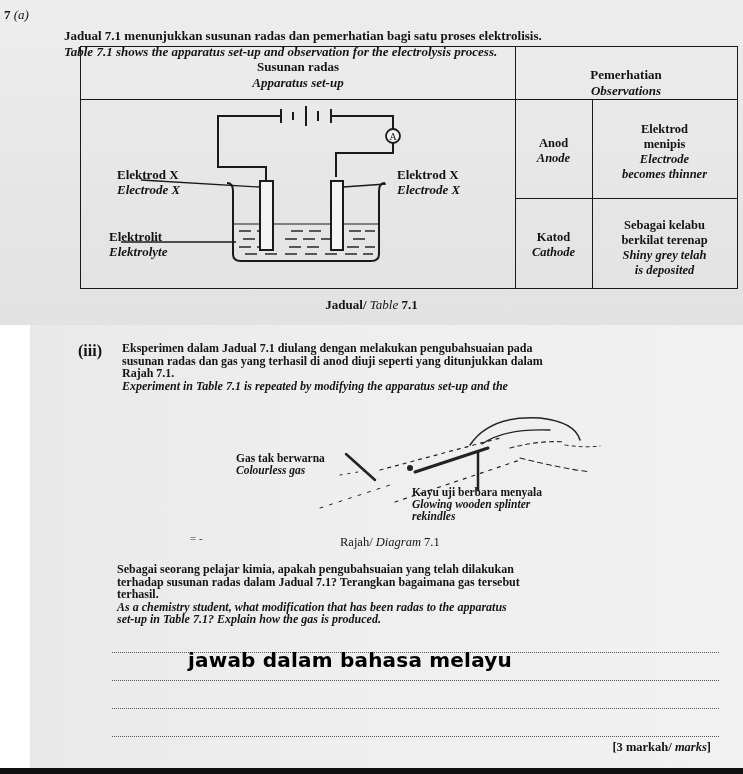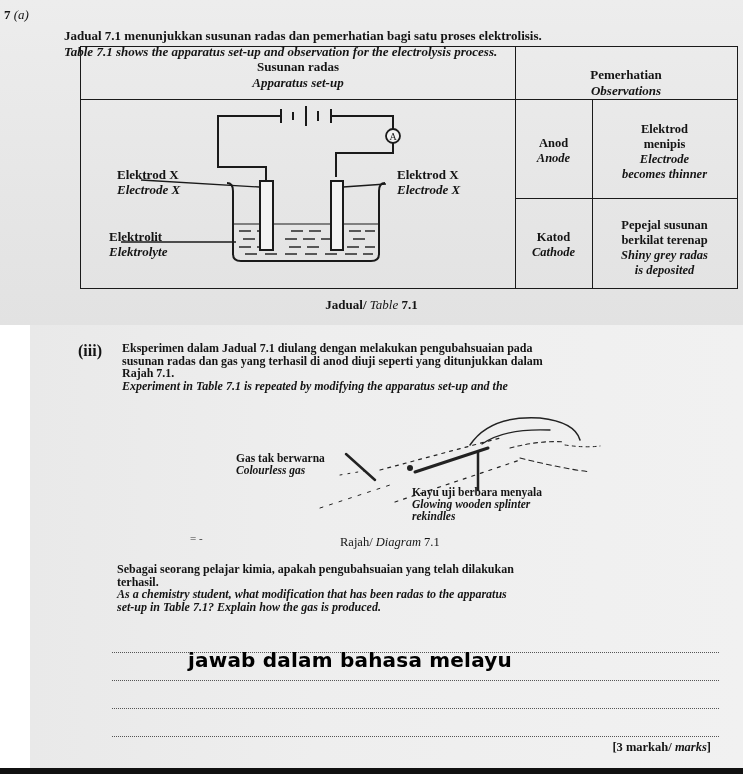--- a/index.html
+++ b/index.html
@@ -169,23 +169,23 @@
     <div>Elektrod</div>
     <div>menipis</div>
     <div class="en">Electrode</div>
     <div class="en">becomes thinner</div>
   </div>
   <div class="cell" style="left:434px;width:77px;top:183px;">
     <div>Katod</div>
     <div class="en">Cathode</div>
   </div>
   <div class="cell" style="left:511px;width:145px;top:171px;">
-    <div>Pepejal susunan</div>
+    <div>Sebagai kelabu</div>
     <div>berkilat terenap</div>
-    <div class="en">Shiny grey radas</div>
+    <div class="en">Shiny grey telah</div>
     <div class="en">is deposited</div>
   </div>
 </div>
 
 <div class="caption-table"><span>Jadual/ </span><i>Table</i><span> 7.1</span></div>
 
 <div class="sub-num">(iii)</div>
 <div class="para" style="left:122px;top:342px;">
   <div>Eksperimen dalam Jadual 7.1 diulang dengan melakukan pengubahsuaian pada</div>
   <div>susunan radas dan gas yang terhasil di anod diuji seperti yang ditunjukkan dalam</div>
@@ -224,20 +224,21 @@
     <div class="en">Glowing wooden splinter</div>
     <div class="en">rekindles</div>
   </div>
 </div>
 
 <div class="stray">=  -</div>
 <div class="caption-diag"><span>Rajah/ </span><i>Diagram</i><span> 7.1</span></div>
 
 <div class="para" style="left:117px;top:563px;">
   <div>Sebagai seorang pelajar kimia, apakah pengubahsuaian yang telah dilakukan</div>
+  <div>terhadap susunan radas dalam Jadual 7.1? Terangkan bagaimana gas tersebut</div>
   <div>terhasil.</div>
   <div class="en">As a chemistry student, what modification that has been radas to the apparatus</div>
   <div class="en">set-up in Table 7.1? Explain how the gas is produced.</div>
 </div>
 
 <div class="answer-line" style="top:652px;"></div>
 <div class="answer-line" style="top:680px;"></div>
 <div class="answer-line" style="top:708px;"></div>
 <div class="answer-line" style="top:736px;"></div>
 

